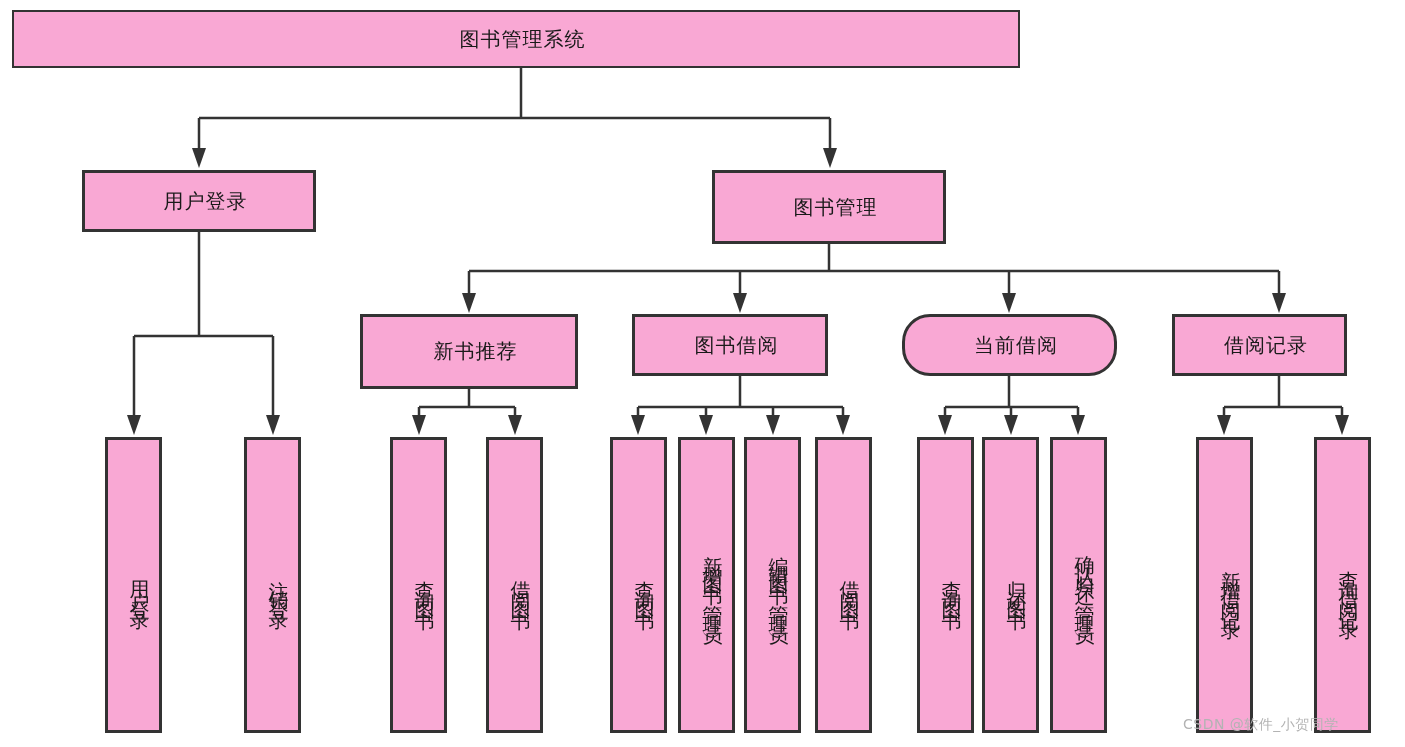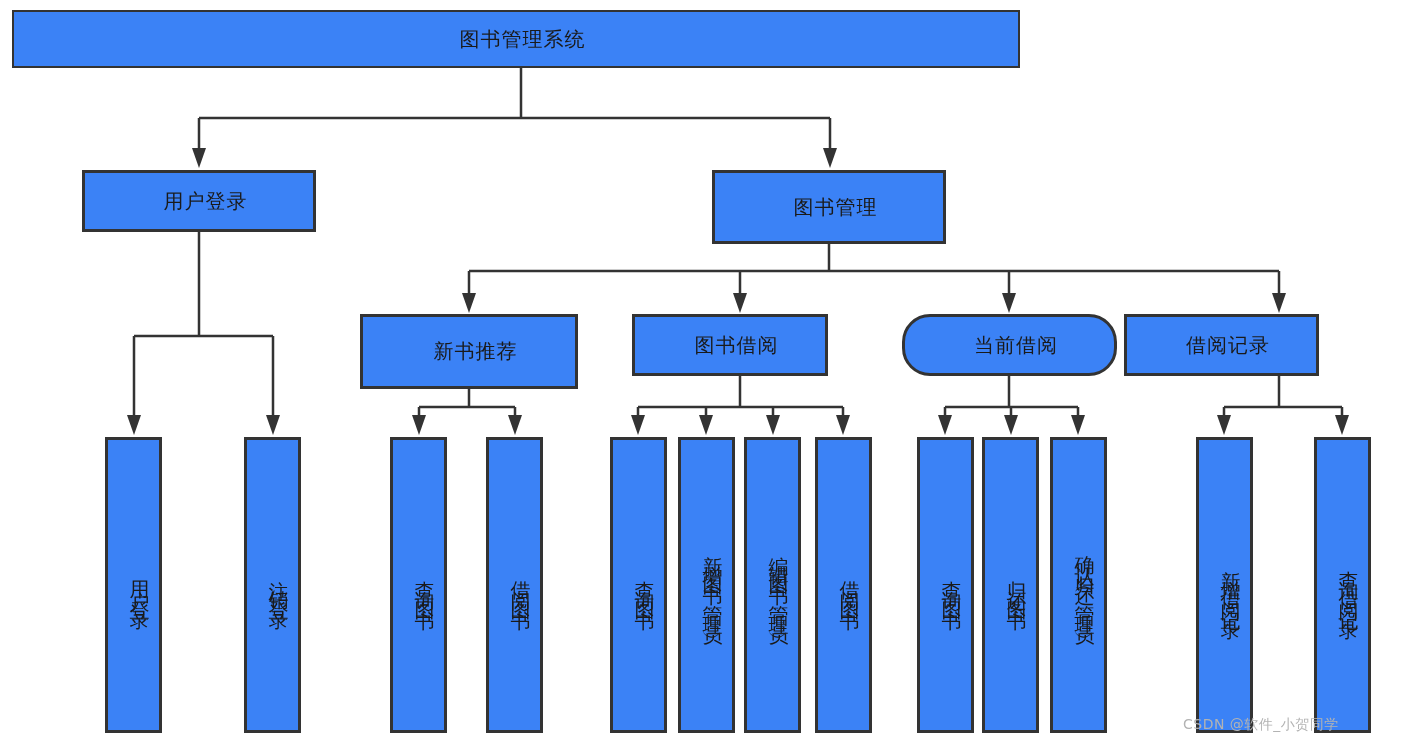--- a/index.html
+++ b/index.html
@@ -7,21 +7,21 @@
     position:relative;
     width:1405px;height:747px;
     background:#ffffff;
     font-family:"DejaVu Sans","Liberation Sans",sans-serif;
     overflow:hidden;
   }
   .connectors{position:absolute;left:0;top:0;width:1405px;height:747px;}
   .node{
     position:absolute;
     box-sizing:border-box;
-    background:#3b82f6;
+    background:#f9a8d4;
     border:3px solid #333333;
     display:flex;
     align-items:center;
     justify-content:center;
     color:#1a1a1a;
     padding-left:13px;
   }
   .node.root{border-width:2.5px;}
   .hlabel{
     font-size:20px;
@@ -109,21 +109,21 @@
 
   <div class="node" style="left:360px;top:314px;width:218px;height:75px;">
     <span class="hlabel">新书推荐</span>
   </div>
   <div class="node" style="left:632px;top:314px;width:196px;height:62px;">
     <span class="hlabel">图书借阅</span>
   </div>
   <div class="node" style="left:902px;top:314px;width:215px;height:62px;border-radius:28px;">
     <span class="hlabel">当前借阅</span>
   </div>
-  <div class="node" style="left:1124px;top:314px;width:195px;height:62px;">
+  <div class="node" style="left:1172px;top:314px;width:175px;height:62px;">
     <span class="hlabel">借阅记录</span>
   </div>
 
   <div class="node" style="left:105px;top:437px;width:57px;height:296px;">
     <span class="vlabel">用户登录</span>
   </div>
   <div class="node" style="left:244px;top:437px;width:57px;height:296px;">
     <span class="vlabel">注销登录</span>
   </div>
   <div class="node" style="left:390px;top:437px;width:57px;height:296px;">

